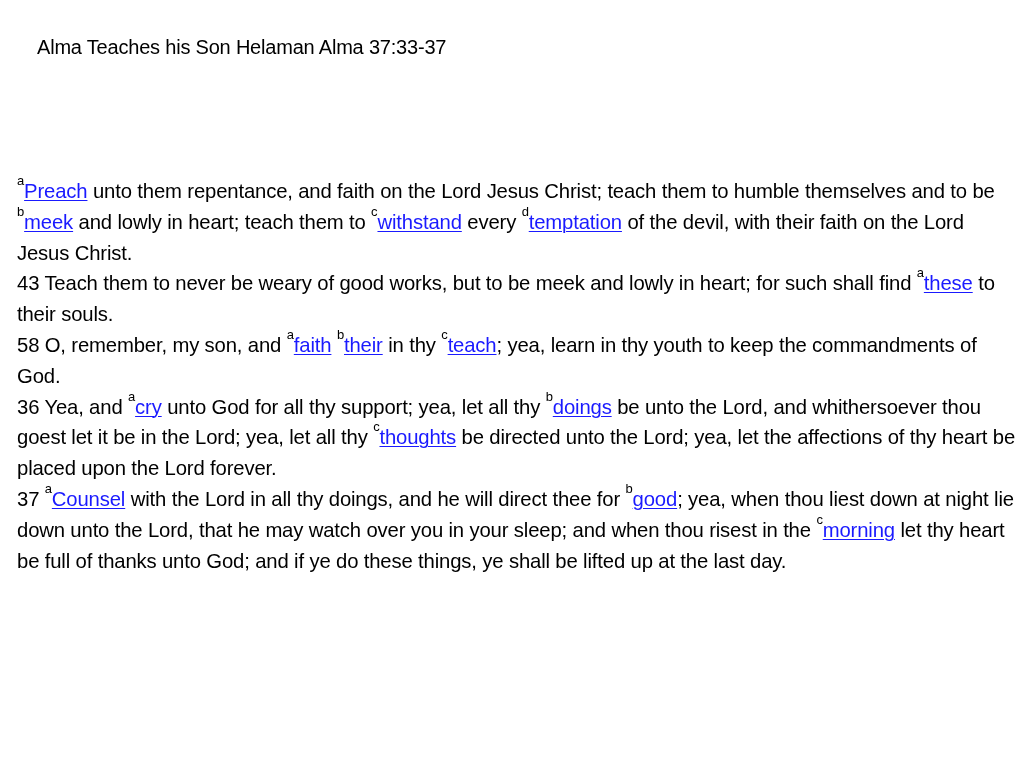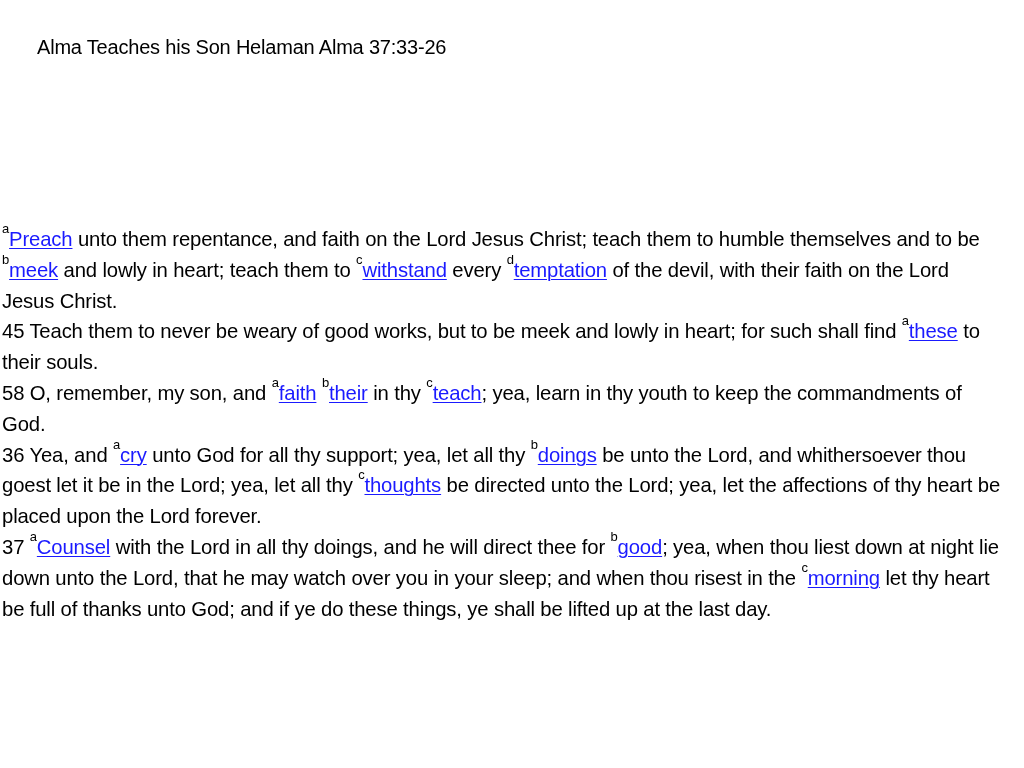--- a/index.html
+++ b/index.html
@@ -19,27 +19,26 @@
       position: absolute;
       left: 37px;
       top: 33px;
       font-size: 20px;
       line-height: 28px;
       letter-spacing: -0.2px;
       white-space: nowrap;
     }
     .slide-body {
       position: absolute;
-      left: 2px;
+      left: 17px;
       top: 176px;
       width: 1004px;
       font-size: 20.3px;
       line-height: 30.8px;
       letter-spacing: -0.15px;
-      margin-top: 48px;
     }
     .verse {
       display: block;
     }
     .ref-link {
       color: #1a1aff;
       text-decoration: underline;
       text-decoration-thickness: 1px;
       text-underline-offset: 2px;
       cursor: pointer;
@@ -48,21 +47,21 @@
       font-size: 13px;
       vertical-align: top;
       position: relative;
       top: -2px;
       line-height: 1;
     }
   </style>
 </head>
 <body>
 
-<div class="slide-title">Alma Teaches his Son Helaman Alma 37:33-26</div>
+<div class="slide-title">Alma Teaches his Son Helaman Alma 37:33-37</div>
 
 <div class="slide-body" id="slide-body">
     <span class="verse"><sup class="footnote-mark">a</sup><a class="ref-link">Preach</a><span> unto them repentance, and faith on the Lord Jesus Christ; teach them to humble themselves and to be </span><sup class="footnote-mark">b</sup><a class="ref-link">meek</a><span> and lowly in heart; teach them to </span><sup class="footnote-mark">c</sup><a class="ref-link">withstand</a><span> every </span><sup class="footnote-mark">d</sup><a class="ref-link">temptation</a><span> of the devil, with their faith on the Lord Jesus Christ.</span></span>
-    <span class="verse"><span>45 Teach them to never be weary of good works, but to be meek and lowly in heart; for such shall find </span><sup class="footnote-mark">a</sup><a class="ref-link">these</a><span> to their souls.</span></span>
+    <span class="verse"><span>43 Teach them to never be weary of good works, but to be meek and lowly in heart; for such shall find </span><sup class="footnote-mark">a</sup><a class="ref-link">these</a><span> to their souls.</span></span>
     <span class="verse"><span>58 O, remember, my son, and </span><sup class="footnote-mark">a</sup><a class="ref-link">faith</a><span> </span><sup class="footnote-mark">b</sup><a class="ref-link">their</a><span> in thy </span><sup class="footnote-mark">c</sup><a class="ref-link">teach</a><span>; yea, learn in thy youth to keep the commandments of God.</span></span>
     <span class="verse"><span>36 Yea, and </span><sup class="footnote-mark">a</sup><a class="ref-link">cry</a><span> unto God for all thy support; yea, let all thy </span><sup class="footnote-mark">b</sup><a class="ref-link">doings</a><span> be unto the Lord, and whithersoever thou goest let it be in the Lord; yea, let all thy </span><sup class="footnote-mark">c</sup><a class="ref-link">thoughts</a><span> be directed unto the Lord; yea, let the affections of thy heart be placed upon the Lord forever.</span></span>
     <span class="verse"><span>37 </span><sup class="footnote-mark">a</sup><a class="ref-link">Counsel</a><span> with the Lord in all thy doings, and he will direct thee for </span><sup class="footnote-mark">b</sup><a class="ref-link">good</a><span>; yea, when thou liest down at night lie down unto the Lord, that he may watch over you in your sleep; and when thou risest in the </span><sup class="footnote-mark">c</sup><a class="ref-link">morning</a><span> let thy heart be full of thanks unto God; and if ye do these things, ye shall be lifted up at the last day.</span></span>
   </div>
 
 </body></html>

